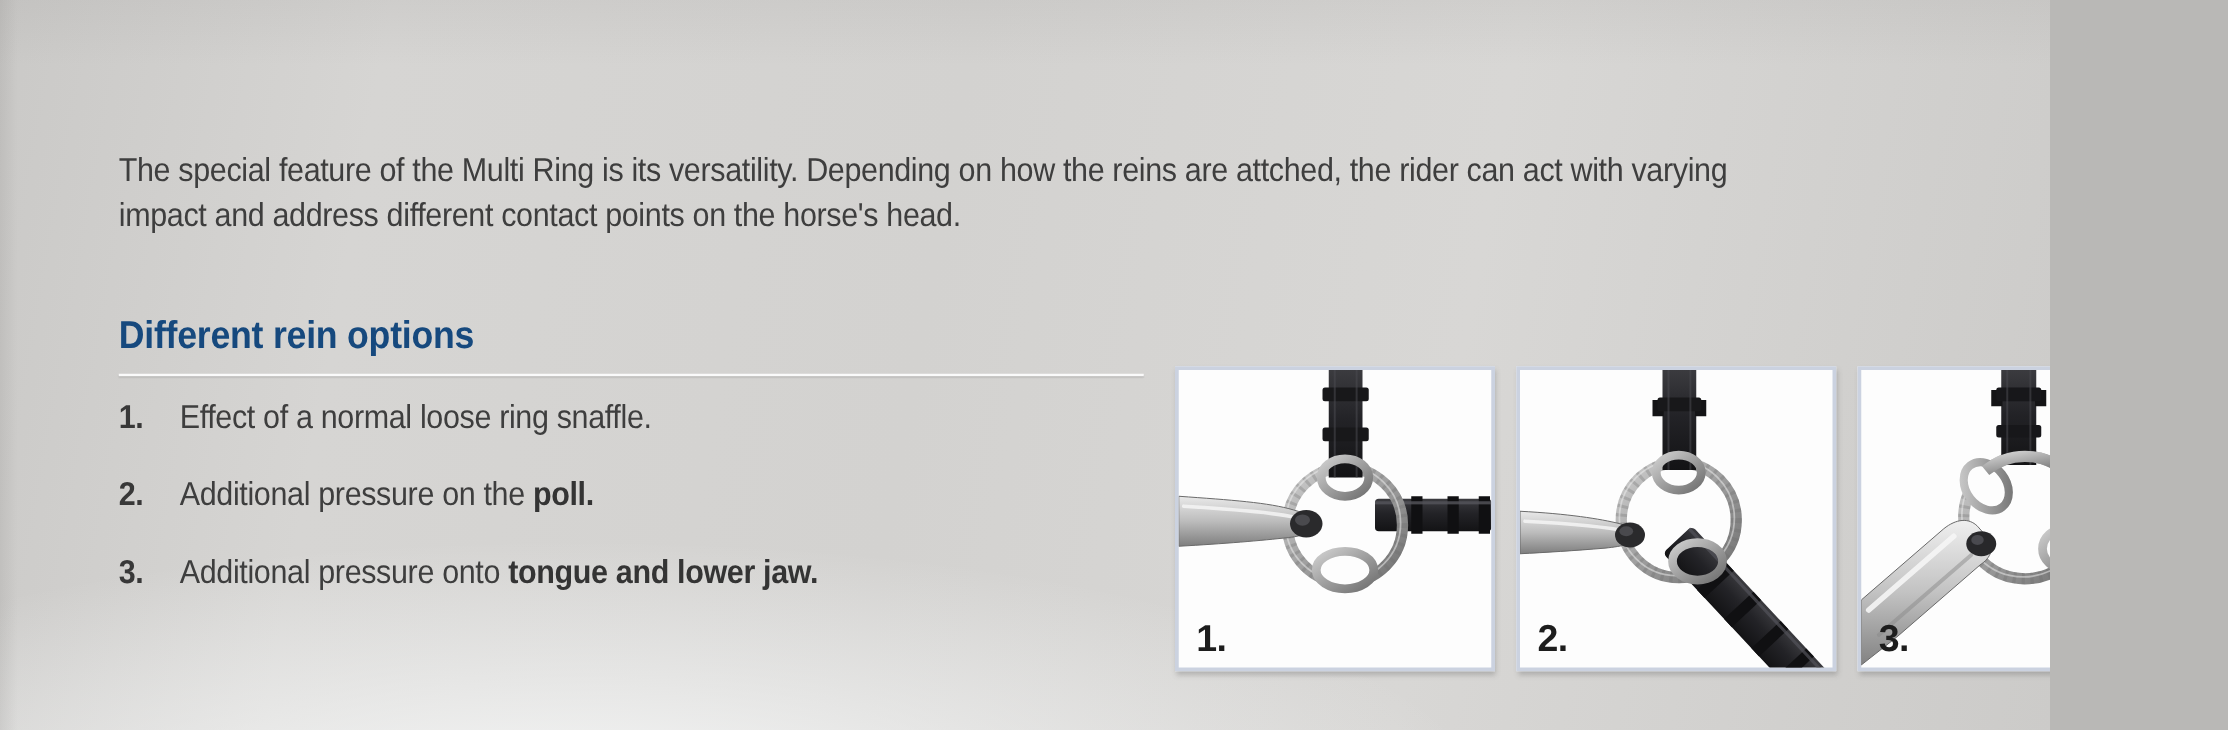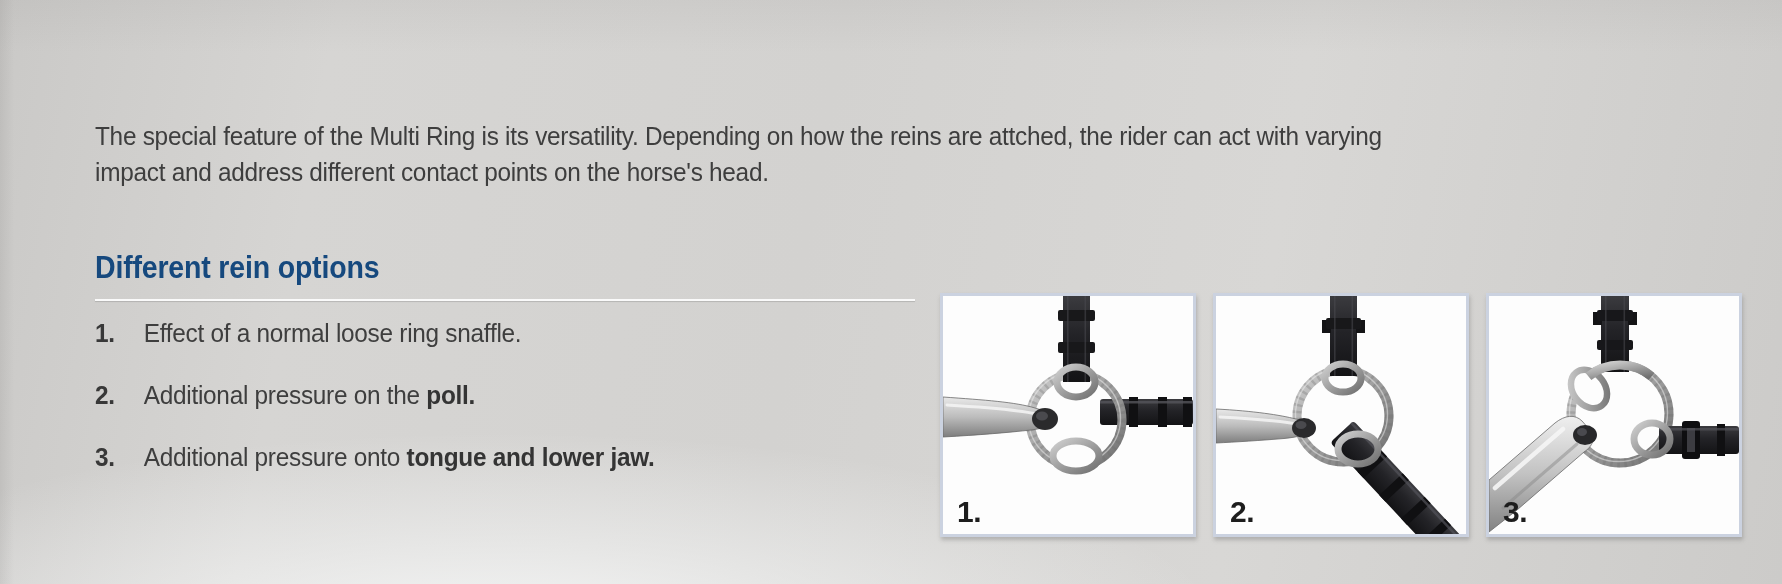--- a/index.html
+++ b/index.html
@@ -1,17 +1,17 @@
 <!DOCTYPE html>
 <html><head>
 <meta charset="utf-8">
 <style>
   html,body{margin:0;padding:0;background:#b9b8b6;}
   .canvas{
-    position:relative;width:1782px;height:584px;overflow:hidden;
+    position:relative;width:1640px;height:584px;overflow:hidden;
     font-family:"Liberation Sans",sans-serif;
     background:
       linear-gradient(90deg, rgba(120,118,116,.14) 0, rgba(120,118,116,0) 14px),
       radial-gradient(1050px 300px at 28% 110%, rgba(248,249,249,.95), rgba(248,249,249,0) 70%),
       linear-gradient(180deg, rgba(150,148,146,.12) 0, rgba(150,148,146,0) 9%),
       linear-gradient(100deg,#cac9c7 0%, #d6d5d3 18%, #d3d2d0 45%, #d8d7d5 70%, #cccbc9 100%);
   }
   .condensed{transform:scaleX(.92);transform-origin:0 50%;}
   .intro{
     position:absolute;left:95px;top:118px;color:#3e3e3e;

